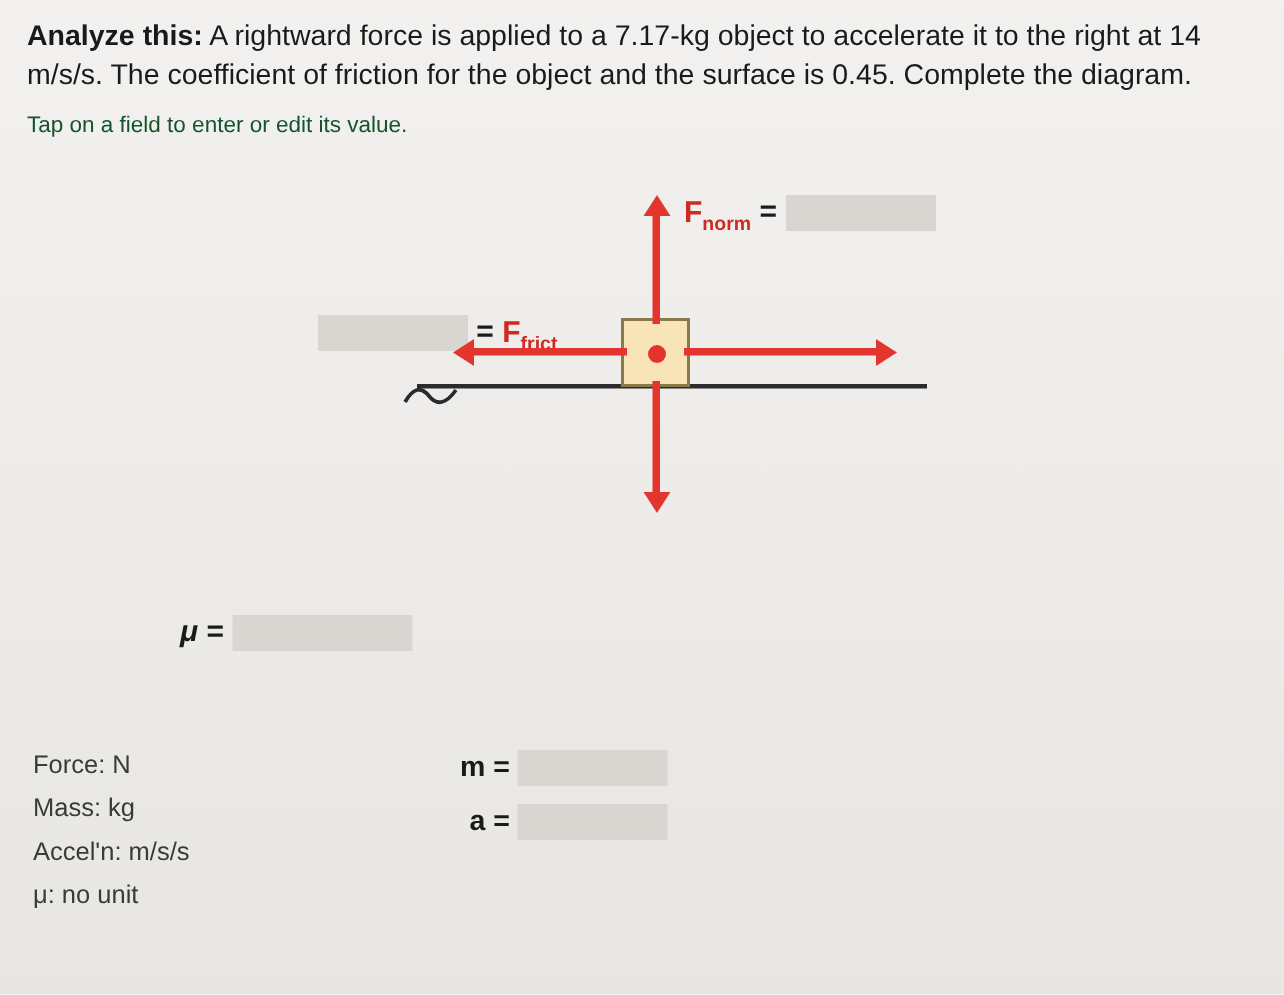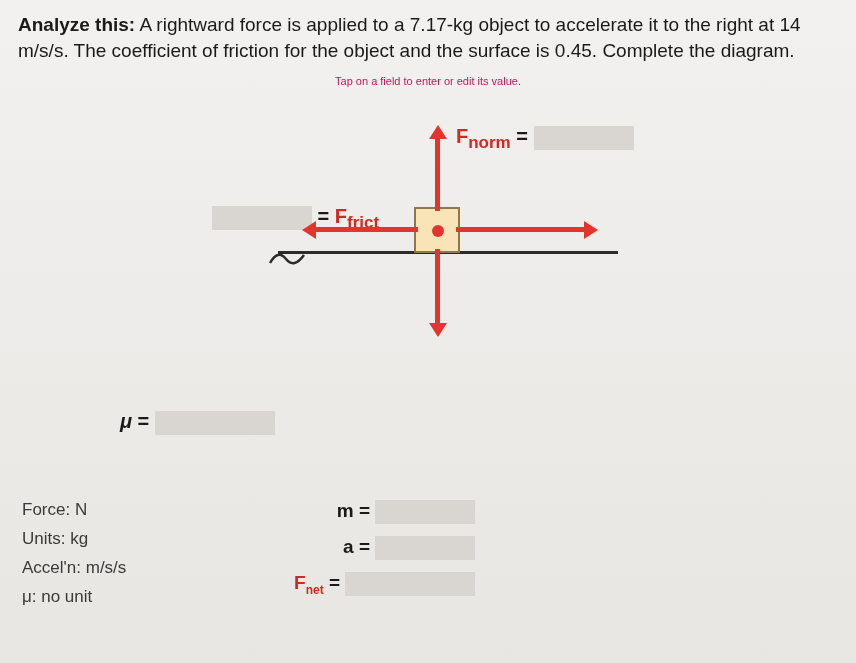--- a/index.html
+++ b/index.html
@@ -12,23 +12,22 @@
       color: #1a1a1a;
       position: relative;
     }
     .prompt {
       font-size: 19px;
       line-height: 1.35;
       margin-bottom: 12px;
     }
     .prompt b { font-weight: 700; }
     .instruction {
-      text-align: center;
-      font-size: 11px;
-      color: #be185d;
+      font-size: 15px;
+      color: #14532d;
       margin-bottom: 20px;
     }
     .diagram-area {
       position: relative;
       width: 100%;
       height: 260px;
     }
     .fbd {
       position: absolute;
       left: 50%;
@@ -86,21 +85,21 @@
     .arrowhead.up    { left: 211px; top: -2px;  border-left: 9px solid transparent; border-right: 9px solid transparent; border-bottom: 14px solid #e3352e; }
     .arrowhead.down  { left: 211px; top: 196px; border-left: 9px solid transparent; border-right: 9px solid transparent; border-top: 14px solid #e3352e; }
     .arrowhead.left  { left: 84px;  top: 94px;  border-top: 9px solid transparent; border-bottom: 9px solid transparent; border-right: 14px solid #e3352e; }
     .arrowhead.right { left: 366px; top: 94px;  border-top: 9px solid transparent; border-bottom: 9px solid transparent; border-left: 14px solid #e3352e; }
     .force-label {
       position: absolute;
       font-size: 20px;
       font-weight: 700;
       white-space: nowrap;
     }
-    .force-label sub { font-size: 17px; font-weight: 700; }
+    .force-label sub { font-size: 13px; font-weight: 700; }
     .red { color: #cf2a22; }
     .field {
       display: inline-block;
       width: 100px;
       height: 24px;
       background: #d9d6d2;
       vertical-align: middle;
       border: none;
       font-size: 15px;
       padding: 0 4px;
@@ -179,31 +178,27 @@
   </div>
 </div>
 
 <div class="mu-row">
   <span>μ</span><span style="font-style:normal"> = </span>
   <input class="field" style="width: 120px;" value="">
 </div>
 
 <div class="units-block">
   <div>Force: N</div>
-  <div>Units: kg</div>
+  <div>Mass: kg</div>
   <div>Accel'n: m/s/s</div>
   <div>μ: no unit</div>
 </div>
 
 <div class="bottom-fields">
   <div class="row">
     <span class="lbl">m =</span>
     <input class="field" value="" style="">
   </div>
   <div class="row">
     <span class="lbl">a =</span>
     <input class="field" value="" style="">
   </div>
-  <div class="row">
-    <span class="lbl"><span class="red"><span>F</span><sub>net</sub></span><span> =</span></span>
-    <input class="field" style="width: 130px;" value="">
-  </div>
 </div>
 
 </body></html>

